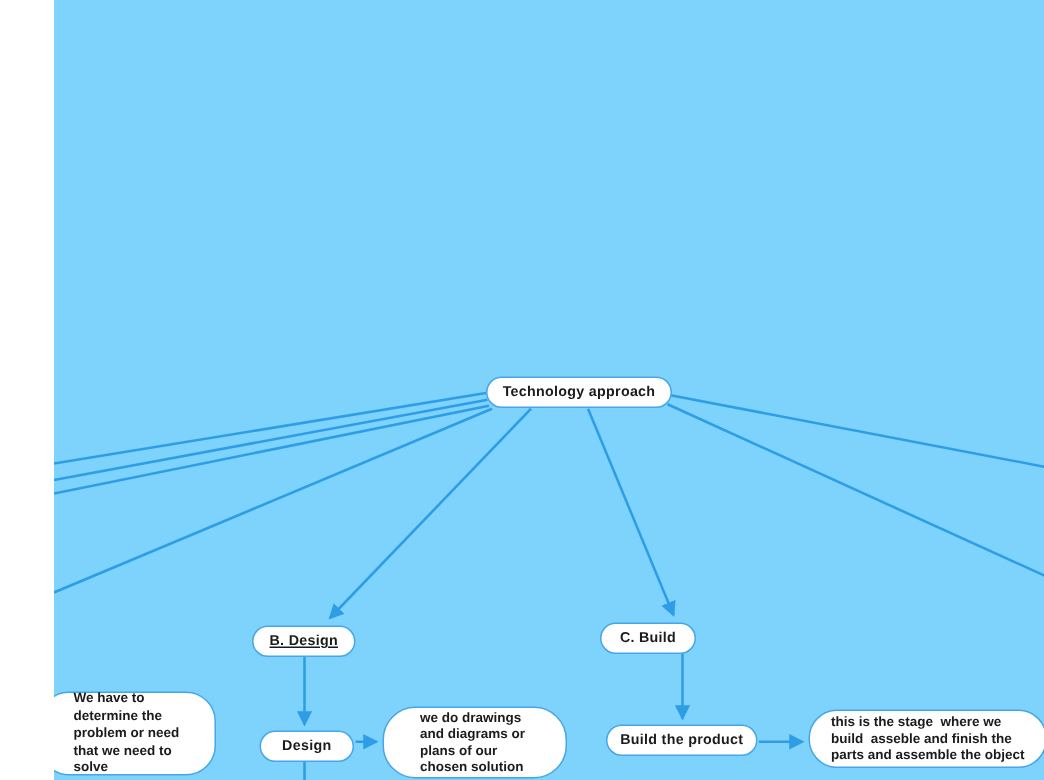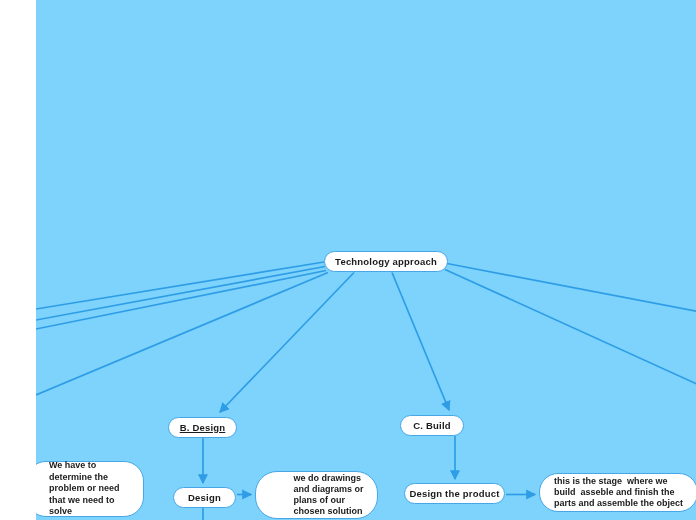--- a/index.html
+++ b/index.html
@@ -20,21 +20,21 @@
     border:1.5px solid #47a6e7;
     font-weight:bold;font-size:9px;line-height:11.5px;color:#1b1b1b;
     display:flex;align-items:center;white-space:pre-wrap;cursor:pointer;
   }
   #node-root{left:288px;top:251px;width:124px;height:21px;}
   #node-b-design{left:132px;top:417px;width:69px;height:21px;text-decoration:underline;}
   #node-c-build{left:364px;top:415px;width:64px;height:21px;}
   #node-design{left:137px;top:487px;width:63px;height:21px;}
   #node-build-product{left:368px;top:483px;width:101px;height:21px;}
   #note-investigate{left:-10px;top:461px;width:118px;height:56px;border-radius:20px;padding-left:22px;}
-  #note-design{left:219px;top:471px;width:123px;height:48px;border-radius:22px;padding-left:24px;line-height:11px;justify-content:center;}
+  #note-design{left:219px;top:471px;width:123px;height:48px;border-radius:22px;padding-left:24px;line-height:11px;}
   #note-build{left:503px;top:473px;width:159px;height:39px;border-radius:19px;padding-left:14px;line-height:11px;}
 </style>
 </head>
 <body>
 
 <div class="canvas">
 
   <svg class="edges" width="696" height="520" viewBox="0 0 696 520">
     <defs>
       <marker id="arrow" markerWidth="8" markerHeight="8" refX="5.2" refY="3" orient="auto">
@@ -68,21 +68,21 @@
 
   <div class="node" id="node-c-build">
     <span>C. Build</span>
   </div>
 
   <div class="node" id="node-design">
     <span>Design</span>
   </div>
 
   <div class="node" id="node-build-product">
-    <span>Design the product</span>
+    <span>Build the product</span>
   </div>
 
   <div class="note" id="note-investigate">
     <span>We have to
 determine the
 problem or need
 that we need to
 solve</span>
   </div>
 

